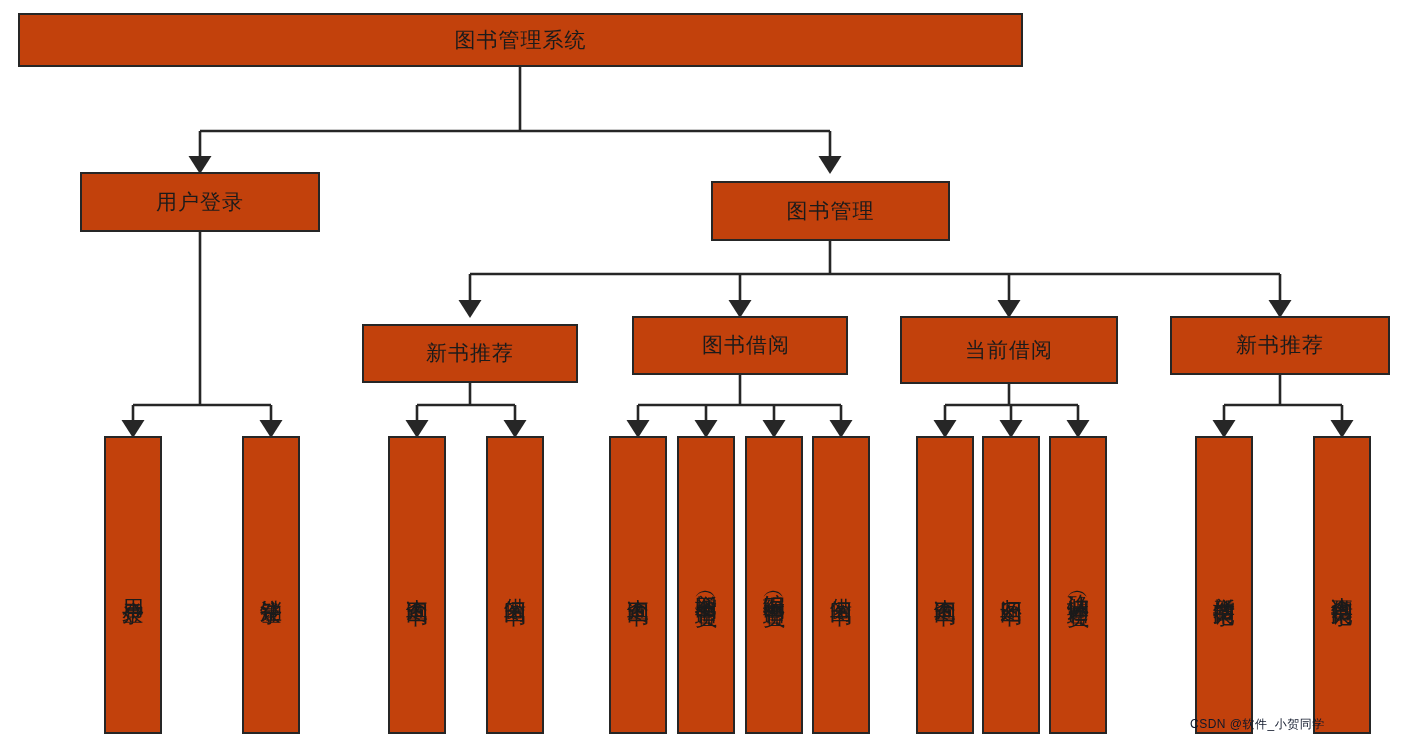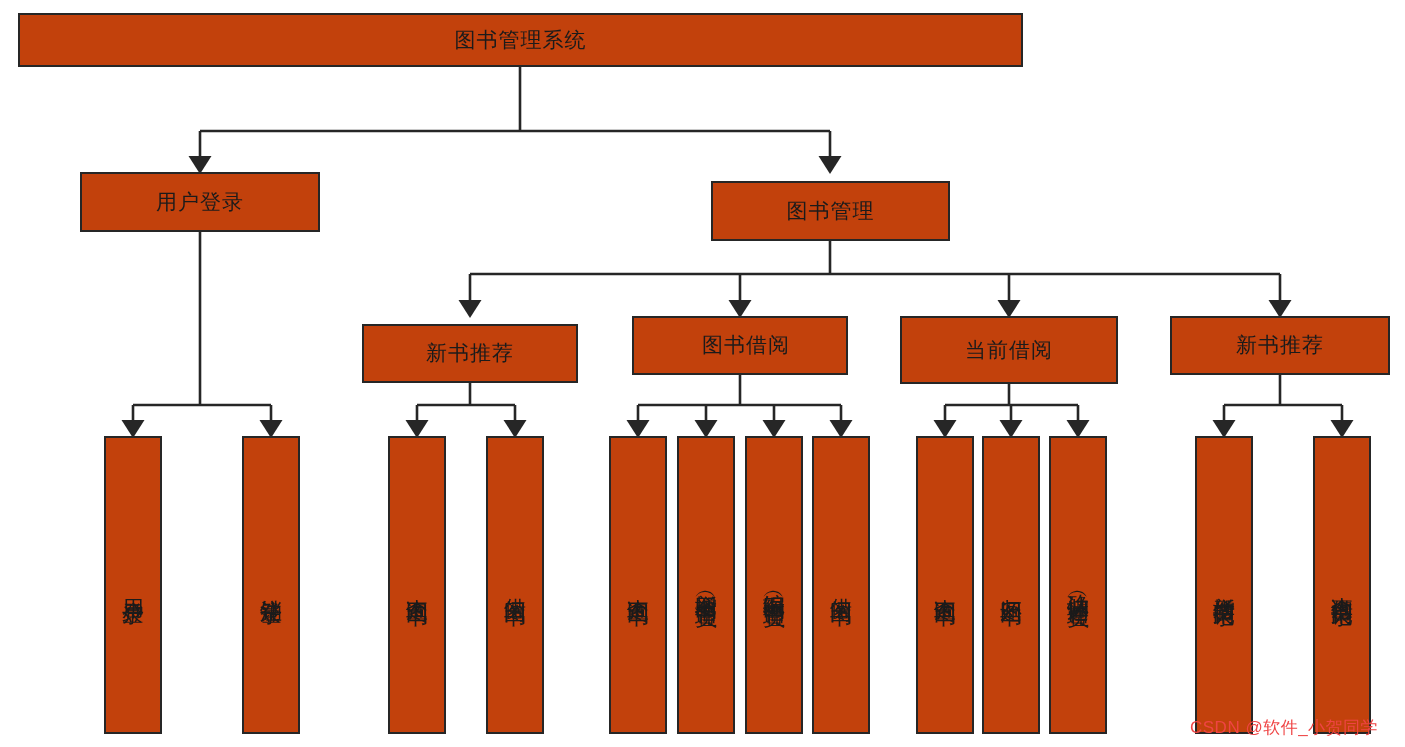--- a/index.html
+++ b/index.html
@@ -47,22 +47,22 @@
     writing-mode:vertical-rl;
     text-orientation:upright;
     font-size:22px;
     line-height:1.18;
     letter-spacing:2px;
     white-space:normal;
     max-height:280px;
   }
   .watermark{
     position:absolute;
-    font-size:17px;
-    color:#ef4444;
+    font-size:12px;
+    color:#0f172a;
     letter-spacing:0.5px;
     white-space:nowrap;
     z-index:5;
     user-select:none;
   }
 </style>
 </head>
 <body>
 
 <div id="canvas">

